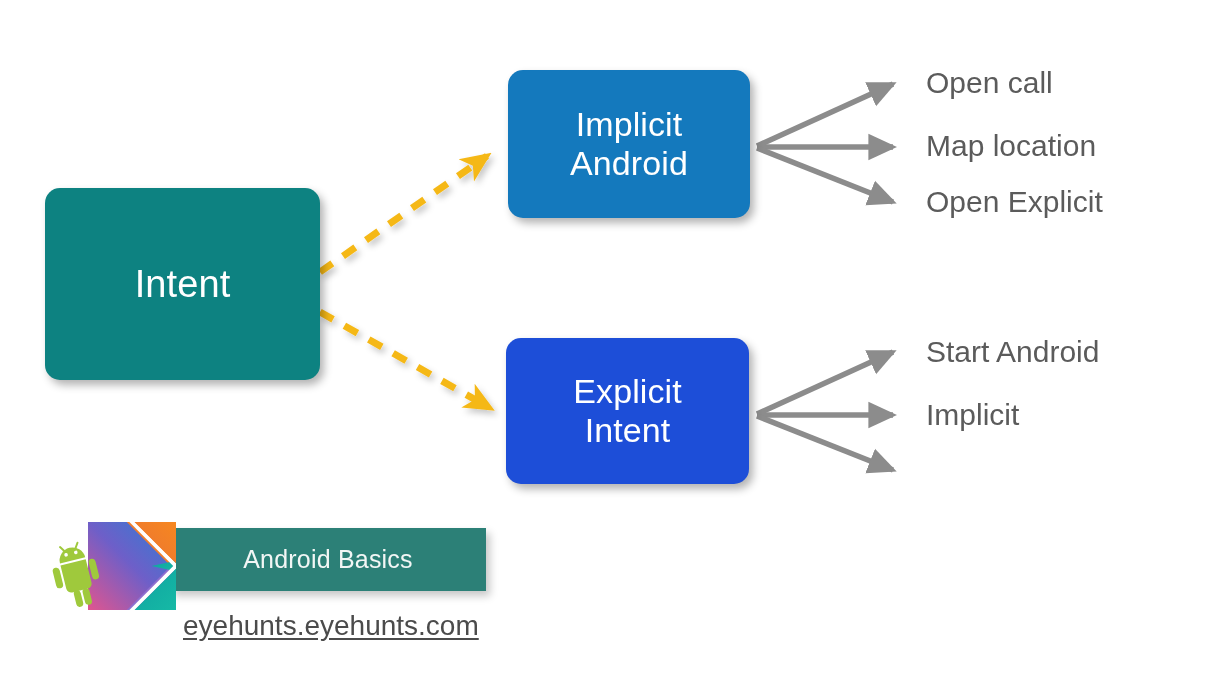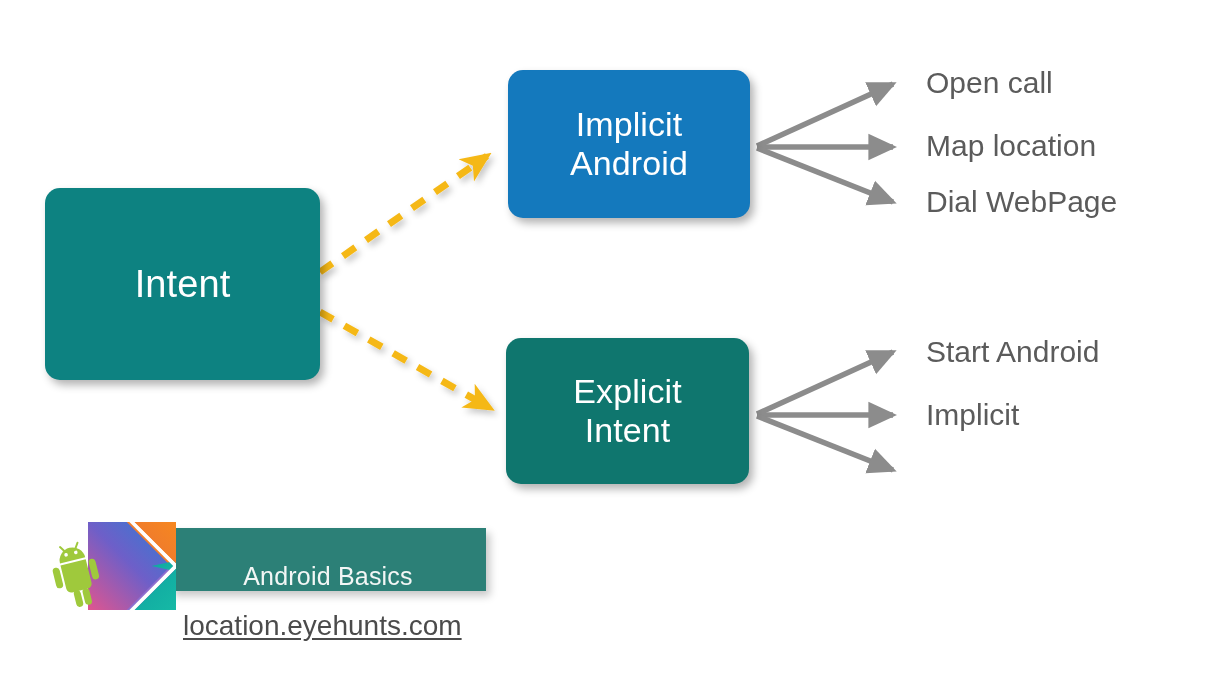--- a/index.html
+++ b/index.html
@@ -60,21 +60,21 @@
     height: 148px;
     background: #1479bd;
     font-size: 34px;
   }
 
   #node-explicit {
     left: 506px;
     top: 338px;
     width: 243px;
     height: 146px;
-    background: #0f766e;
+    background: #1d4ed8;
     font-size: 34px;
   }
 
   .node-label {
     white-space: pre-line;
   }
 
   
   .leaf {
     position: absolute;
@@ -87,21 +87,21 @@
   
   #brand-banner {
     position: absolute;
     left: 170px;
     top: 528px;
     width: 316px;
     height: 63px;
     background: #2c8077;
     box-shadow: 4px 5px 8px rgba(0,0,0,0.22);
     display: flex;
-    align-items: flex-end;
+    align-items: center;
     justify-content: center;
     color: #f2f6f5;
     font-size: 25px;
     letter-spacing: 0.2px;
   }
 
   #brand-url {
     position: absolute;
     left: 183px;
     top: 610px;
@@ -173,21 +173,21 @@
 Android</span>
   </div>
 
   <div class="node" id="node-explicit">
     <span class="node-label">Explicit
 Intent</span>
   </div>
 
   <div class="leaf" style="left:926px; top:68px;">Open call</div>
   <div class="leaf" style="left:926px; top:131px;">Map location</div>
-  <div class="leaf" style="left:926px; top:187px;">Dial WebPage</div>
+  <div class="leaf" style="left:926px; top:187px;">Open Explicit</div>
 
   <div class="leaf" style="left:926px; top:337px;">Start Android</div>
   <div class="leaf" style="left:926px; top:400px;">Implicit</div>
 
   <div id="brand-banner">
     <span>Android Basics</span>
   </div>
 
   <svg id="kotlin-logo" viewBox="0 0 100 100">
     <defs>
@@ -229,15 +229,15 @@
       <circle cx="36" cy="15" r="1.8" fill="#ffffff"></circle>
       <line x1="22" y1="6" x2="26" y2="12" stroke="#9fc93c" stroke-width="2" stroke-linecap="round"></line>
       <line x1="40" y1="6" x2="36" y2="12" stroke="#9fc93c" stroke-width="2" stroke-linecap="round"></line>
       <rect x="9" y="25" width="7" height="21" rx="3.5"></rect>
       <rect x="46" y="25" width="7" height="21" rx="3.5"></rect>
       <rect x="24" y="52" width="7" height="17" rx="3.5"></rect>
       <rect x="33" y="52" width="7" height="17" rx="3.5"></rect>
     </g>
   </svg>
 
-  <a id="brand-url" href="#">location.eyehunts.com</a>
+  <a id="brand-url" href="#">eyehunts.eyehunts.com</a>
 
 </div>
 
 </body></html>

